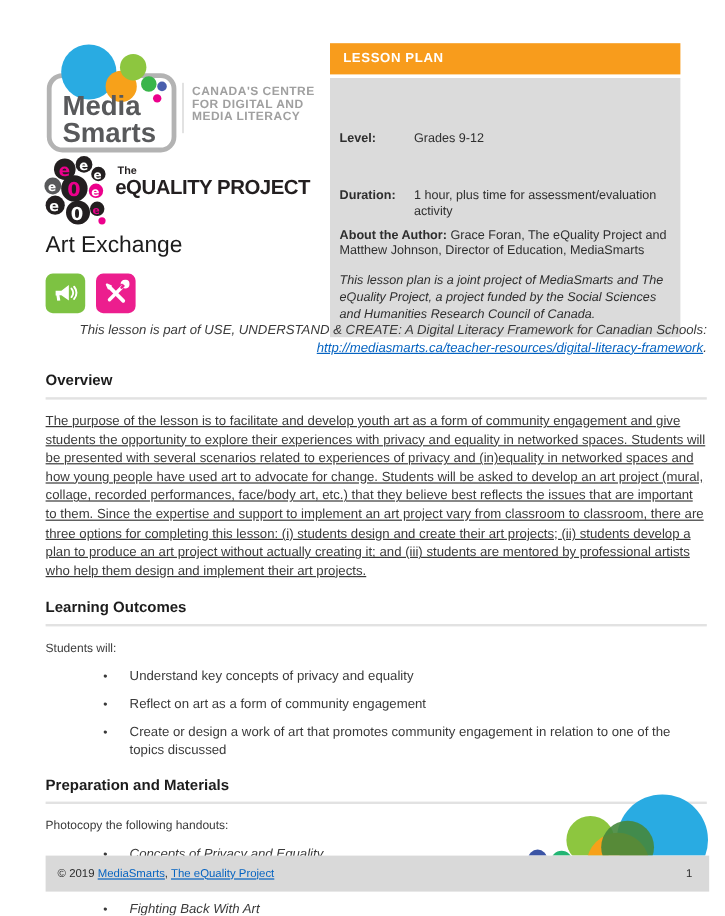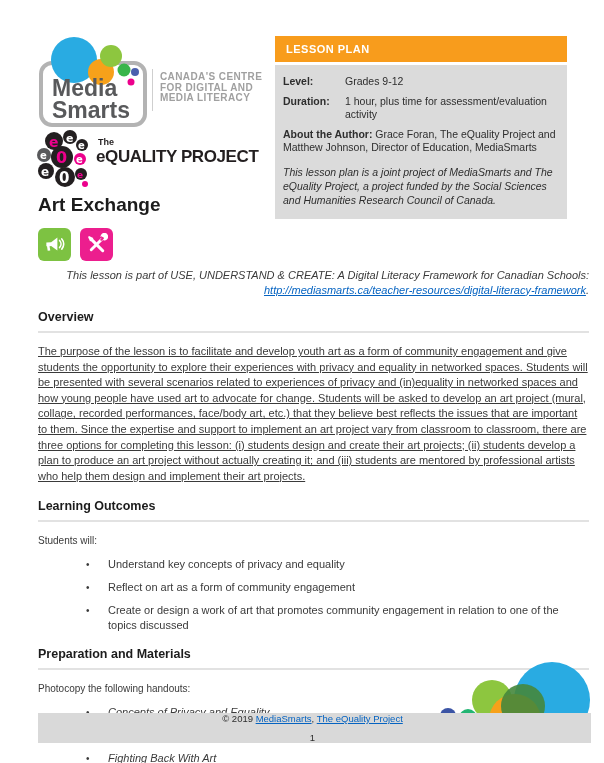--- a/index.html
+++ b/index.html
@@ -18,28 +18,28 @@
   .eq-the { font-size:9px; font-weight:bold; color:#231f20; display:block; margin-left:2px; }
   .eq-name { font-size:17px; font-weight:bold; color:#231f20; letter-spacing:-0.4px;
              font-stretch:condensed; }
 
   
   .lesson-col { position:absolute; left:275px; top:36px; width:292px; }
   .lp-bar { background:#f89c1c; color:#fff; font-size:11px; font-weight:bold;
             letter-spacing:.5px; padding:7px 0 7px 11px; }
   .info-box { background:#dbdbdb; margin-top:3px; padding:10px 10px 12px 8px;
               font-size:10.5px; line-height:13.5px; color:#2e2e2e; }
-  .info-row { display:flex; margin-bottom:6px; }
+  .info-row { display:flex; margin-bottom:6px;margin-top:34px; }
   .info-label { font-weight:bold; width:62px; flex:0 0 62px; }
   .info-inline { margin-bottom:6px; }
   .info-inline b { font-weight:bold; }
   .info-note { font-style:italic; margin-top:10px; line-height:14px; }
 
   
-  .title { position:absolute; left:38px; top:194px; font-size:19px; font-weight:bold; color:#1c1c1c; }
+  .title { position:absolute; left:38px; top:194px; font-size:19px; font-weight:normal; color:#1c1c1c; }
   .cat-icons { position:absolute; left:38px; top:228px; display:flex; gap:9px; }
   .cat-icon { width:33px; height:33px; border-radius:6px; display:flex; align-items:center; justify-content:center; }
   .cat-icon.green { background:#7dc242; }
   .cat-icon.pink  { background:#ec1e8e; }
 
   
   .content { position:absolute; left:38px; top:268px; width:551px; }
   .intro { font-size:11px; line-height:14.5px; font-style:italic; color:#3a3a3a; margin-bottom:13px;text-align:right; }
   a.link { color:#0563c1; text-decoration:underline; cursor:pointer;margin-top:44px; }
   h2.sec { font-size:12.5px; font-weight:bold; color:#1c1c1c; padding-bottom:7px;
@@ -51,21 +51,21 @@
   .bullet .dot { flex:0 0 22px; margin-left:48px; font-size:10px; }
   .bullet .txt { flex:1; }
   .bullet.italic .txt { font-style:italic; }
 
   
   .deco { position:absolute; right:13px; top:656px; width:152px; height:57px; overflow:hidden; }
 
   
   .footer { position:absolute; left:38px; top:713px; width:553px; height:30px; background:#d9d9d9;
             display:flex; align-items:center; justify-content:space-between; padding:0 14px 0 10px;
-            font-size:9.5px; color:#2e2e2e;flex-direction:column; }
+            font-size:9.5px; color:#2e2e2e; }
   .page-num { font-size:9.5px; color:#2e2e2e; }
 </style>
 </head>
 <body>
 
 <div class="page">
 
   <div class="ms-logo">
     <svg width="200" height="95" viewBox="0 0 200 95">
       <rect x="3" y="30" width="104" height="62" rx="11" fill="#fff" stroke="#b3b3b3" stroke-width="4"></rect>

